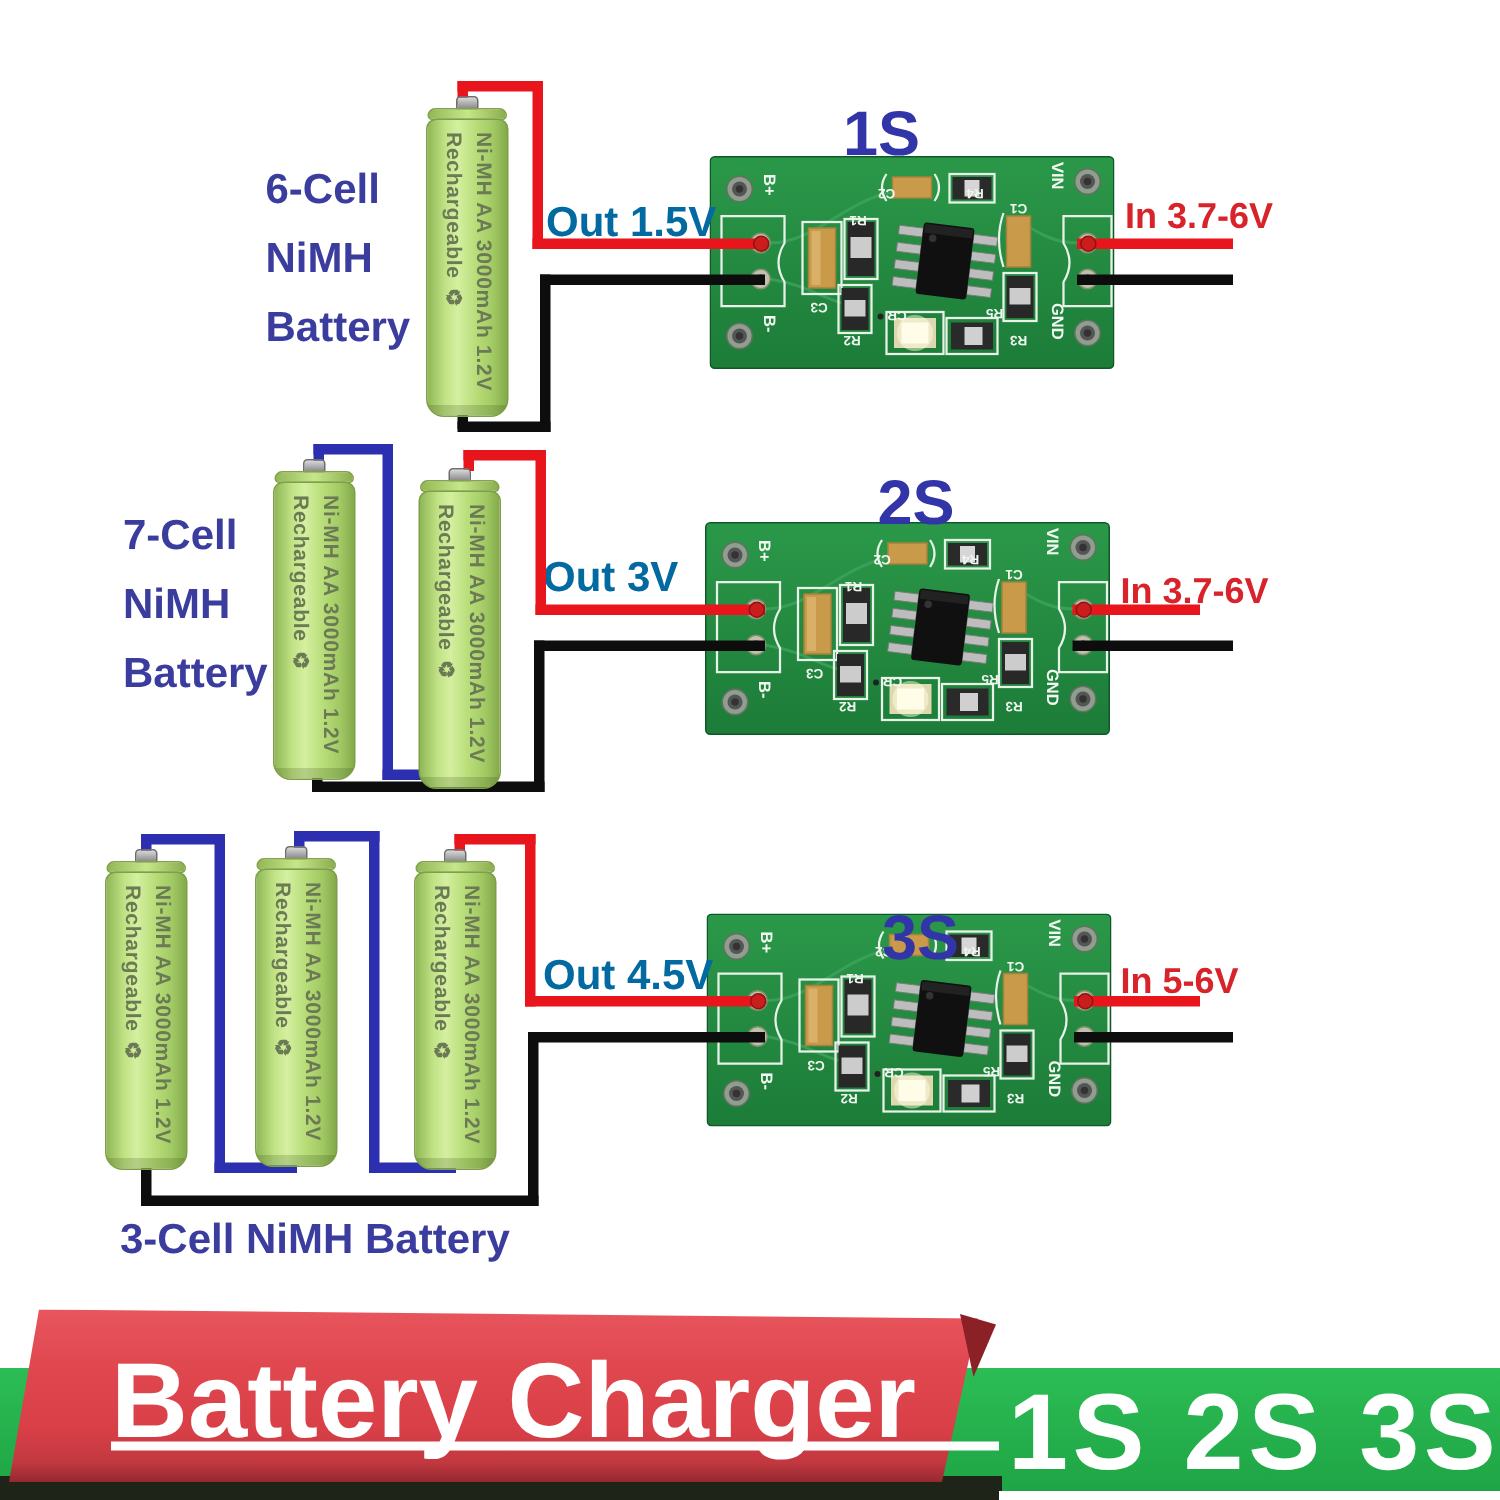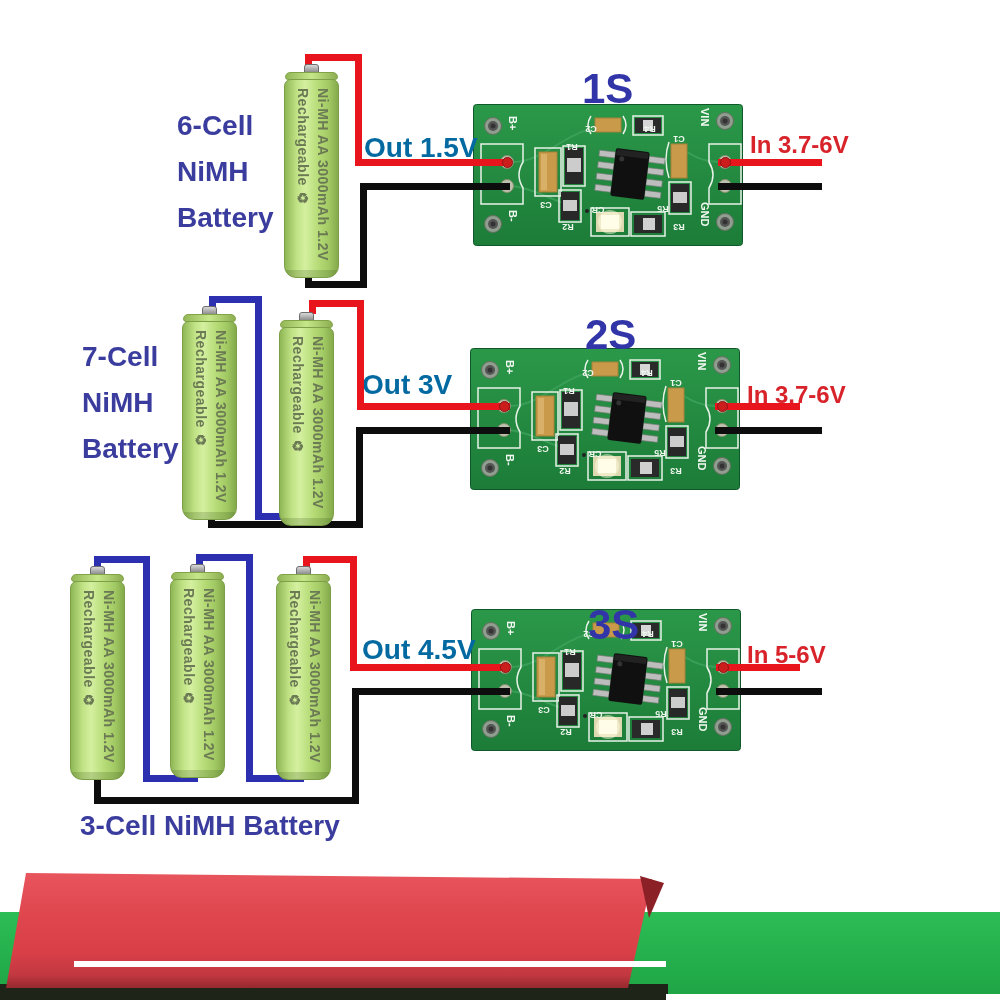--- a/index.html
+++ b/index.html
@@ -389,21 +389,21 @@
       <text class="ss" x="118" y="22" transform="rotate(180 118 22)">C2</text>
         <text class="ss" x="177" y="22" transform="rotate(180 177 22)">R4</text>
         <text class="ss" x="206" y="32" transform="rotate(180 206 32)">C1</text>
         <text class="ss" x="99" y="40" transform="rotate(180 99 40)">R1</text>
         <text class="ss" x="73" y="98" transform="rotate(180 73 98)">C3</text>
         <text class="ss" x="125" y="103" transform="rotate(180 125 103)">CR</text>
         <text class="ss" x="95" y="120" transform="rotate(180 95 120)">R2</text>
         <text class="ss" x="190" y="102" transform="rotate(180 190 102)">R5</text>
         <text class="ss" x="206" y="120" transform="rotate(180 206 120)">R3</text>
     </svg>
-      <div class="module-title" style="left:582px;top:68px">1S</div>
+      <div class="module-title" style="left:562px;top:68px">1S</div>
       <div class="module-title" style="left:585px;top:314px">2S</div>
       <div class="module-title" style="left:588px;top:604px">3S</div>
       <div class="out-label" style="left:364px;top:134px">Out 1.5V</div>
       <div class="out-label" style="left:362px;top:371px">Out 3V</div>
       <div class="out-label" style="left:362px;top:636px">Out 4.5V</div>
       <div class="in-label" style="left:750px;top:133px">In 3.7-6V</div>
       <div class="in-label" style="left:747px;top:383px">In 3.7-6V</div>
       <div class="in-label" style="left:747px;top:643px">In 5-6V</div>
       <div class="wire" style="left:305px;top:54px;width:7px;height:16px;background:#e8151d"></div>
       <div class="wire" style="left:305px;top:54px;width:57px;height:7px;background:#e8151d"></div>
@@ -514,15 +514,17 @@
                 <div>Ni-MH AA 3000mAh 1.2V</div>
                 <div>Rechargeable ♻</div>
               </div>
             </div>
           </div>
     </div>
   <div class="green-band"></div>
   <div class="band-shadow"></div>
   <div class="red-banner"></div>
   <div class="ribbon-fold"></div>
+  <div class="banner-title">Battery Charger</div>
   <div class="banner-underline"></div>
+  <div class="banner-variants">1S 2S 3S</div>
   <div class="bottom-line"></div>
 </div>
 
 </body></html>

